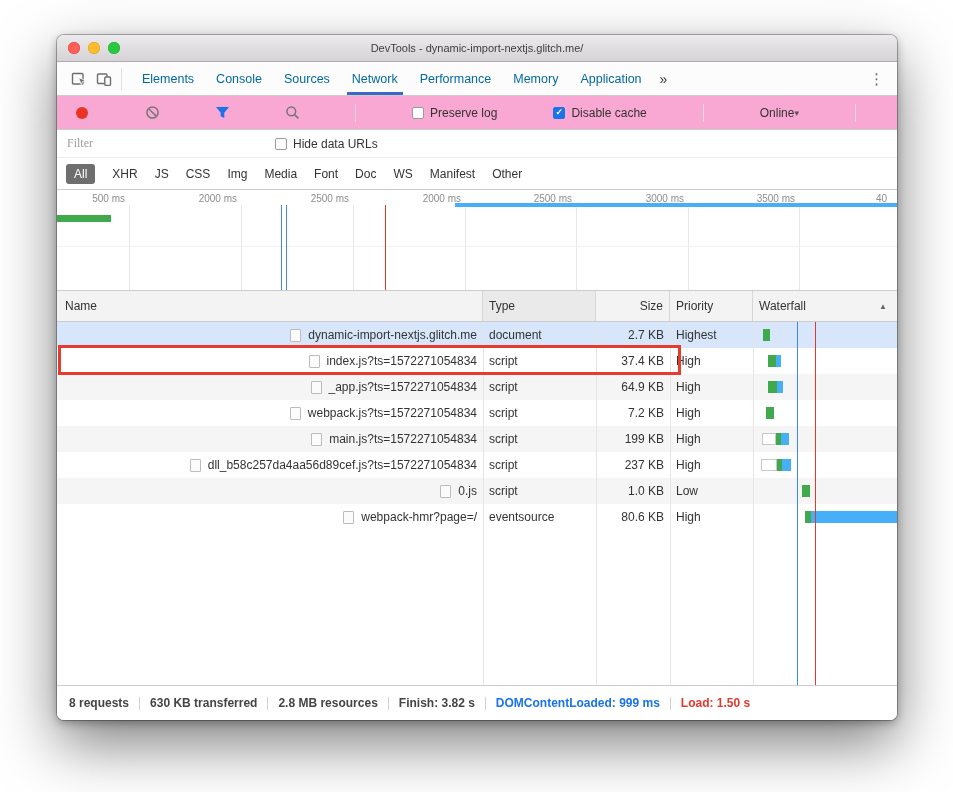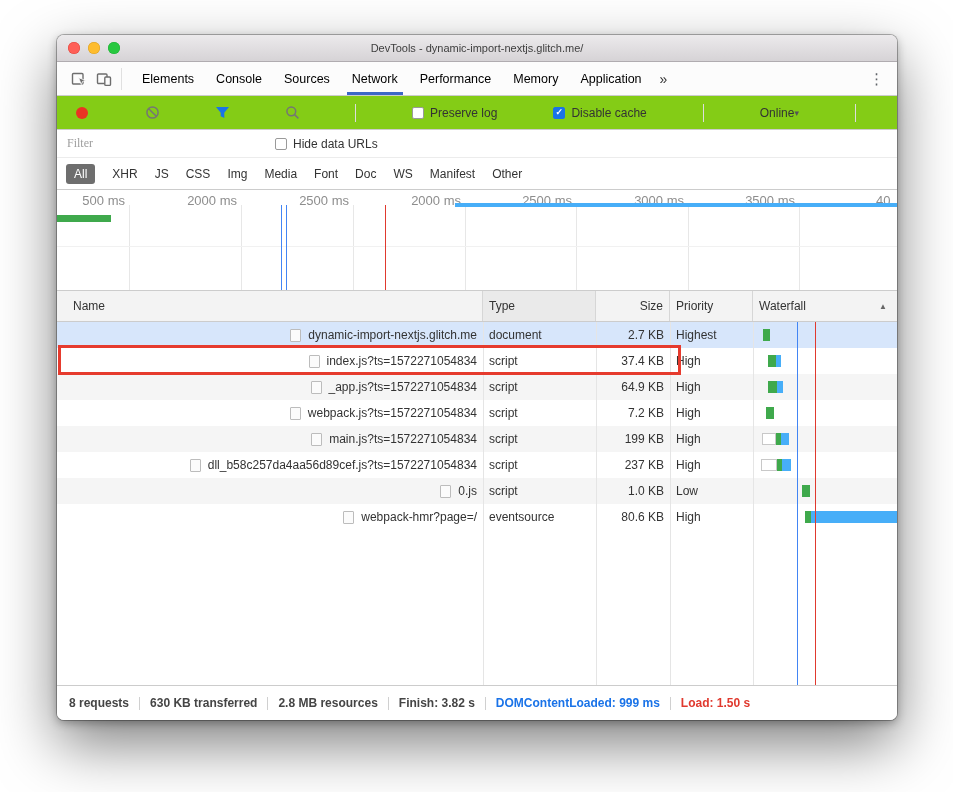--- a/index.html
+++ b/index.html
@@ -18,28 +18,28 @@
   .light { width: 12px; height: 12px; border-radius: 50%; }
   .light.red { background:#ff5f57; box-shadow: inset 0 0 0 .5px #dd453d; }
   .light.yellow { background:#febc2e; box-shadow: inset 0 0 0 .5px #d89e24; }
   .light.green { background:#28c840; box-shadow: inset 0 0 0 .5px #1eaf34; }
   .wtitle { position:absolute; left:0; right:0; top:0; line-height:26px; text-align:center; font-size:11px; color:#3e3e3e; }
 
   
   .tabbar { height: 34px; display: flex; align-items: center; background: #fcfcfc; border-bottom: 1px solid #ccc; padding-left: 9px; }
   .ticon { width: 25px; height: 24px; display:flex; align-items:center; justify-content:center; }
   .tsep { width:1px; height:22px; background:#e0e0e0; margin: 0 9px 0 5px; }
-  .tab { padding: 0 11px; height: 100%; display: flex; align-items: center; font-size: 12.5px; color: #000000; position: relative; cursor: default; }
+  .tab { padding: 0 11px; height: 100%; display: flex; align-items: center; font-size: 12.5px; color: #0369a1; position: relative; cursor: default; }
   .tab.active::after { content:""; position:absolute; left:6px; right:6px; bottom:0; height:3px; background:#3c67c6; }
   .more { font-size: 14px; color: #333; padding: 0 7px; }
   .spacer { flex: 1; }
   .kebab { font-size: 15px; color: #5f6368; padding: 0 13px; }
 
   
-  .toolbar { height: 34px; display: flex; align-items: center; background: #84cc16; border-bottom: 1px solid #ccc; padding: 0 10px; gap: 40px; }
+  .toolbar { height: 34px; display: flex; align-items: center; background: #f9a8d4; border-bottom: 1px solid #ccc; padding: 0 10px; gap: 40px; }
   .tbicon { width: 24px; height: 24px; display:flex; align-items:center; justify-content:center; margin: 0 3px; flex: none; }
   .rec { width: 12px; height: 12px; border-radius: 50%; background: #ea3323; }
   .vsep { width: 1px; height: 18px; background: #ddd; margin: 0 8px; flex: none; }
   .cbgroup { display: flex; align-items: center; gap: 6px; margin: 0 8px; white-space: nowrap; }
   .cb { width: 12px; height: 12px; border: 1px solid #9a9a9a; border-radius: 2px; background: #fff;
         display: flex; align-items: center; justify-content: center; font-size: 9px; line-height: 1; color: transparent; flex: none; }
   .cb.checked { background: #1a73e8; border-color: #1a73e8; color: #fff; font-weight: bold; }
   .dd { display: flex; align-items: center; justify-content: space-between; width: 98px; margin: 0 8px; }
   .dd .arrow { font-size: 9px; color: #555; }
 
@@ -48,34 +48,34 @@
   .filterinput { border: none; outline: none; width: 200px; font-size: 12px; font-family: Liberation Serif, serif; color: #333; background: transparent; }
   .filterinput::placeholder { color: #9e9e9e; }
 
   
   .pillsrow { height: 32px; display: flex; align-items: center; gap: 17px; padding: 0 9px; border-bottom: 1px solid #ccc; background: #fff; font-size: 12px; color: #333; }
   .pill { white-space: nowrap; }
   .pill.all { background: #6e6e6e; color: #fff; border-radius: 3px; padding: 3px 8px; }
 
   
   .overview { height: 101px; position: relative; border-bottom: 1px solid #ccc; background: #fff; overflow: hidden; }
-  .tick { position: absolute; top: 3px; width: 66px; text-align: right; font-size: 13px; color: #8d8d8d; }
+  .tick { position: absolute; top: 3px; width: 66px; text-align: right; font-size: 10px; color: #8d8d8d; }
   .tick.last { width: 24px; text-align: left; }
   .gl { position: absolute; top: 15px; bottom: 0; width: 1px; background: #e7e7e7; }
   .ovh { position: absolute; left: 0; right: 0; height: 1px; background: #f1f1f1; }
   .greenbar { position: absolute; left: 0; top: 25px; width: 54px; height: 7px; background: #3fa94c; }
   .pendline { position: absolute; left: 398px; top: 13px; width: 442px; height: 4px; background: #47aef8; }
   .evline { position: absolute; top: 15px; bottom: 0; width: 1px; }
   .evline.blue { background: #4285f4; }
   .evline.red { background: #e0392e; }
 
   
   .thead { height: 31px; display: flex; background: #f3f3f3; border-bottom: 1px solid #ccc; align-items: stretch; color: #333; }
   .th { display: flex; align-items: center; padding: 0 6px; border-right: 1px solid #d6d6d6; }
-  .th.name { width: 426px; padding-left: 16px; }
+  .th.name { width: 426px; padding-left: 8px; }
   .th.type { width: 113px; background: #eaeaea; }
   .th.size { width: 74px; justify-content: flex-end; }
   .th.priority { width: 83px; }
   .th.waterfall { flex: 1; border-right: none; }
   .sort { margin-left: auto; font-size: 8px; color: #666; padding-right: 4px; }
 
   .gridarea { position: relative; height: 363px; background: #fff; overflow: hidden; }
   .colsep { position: absolute; top: 0; bottom: 0; width: 1px; background: #e5e5e5; z-index: 4; }
   .tr { display: flex; height: 26px; align-items: stretch; }
   .tr.stripe { background: #f5f5f5; }

